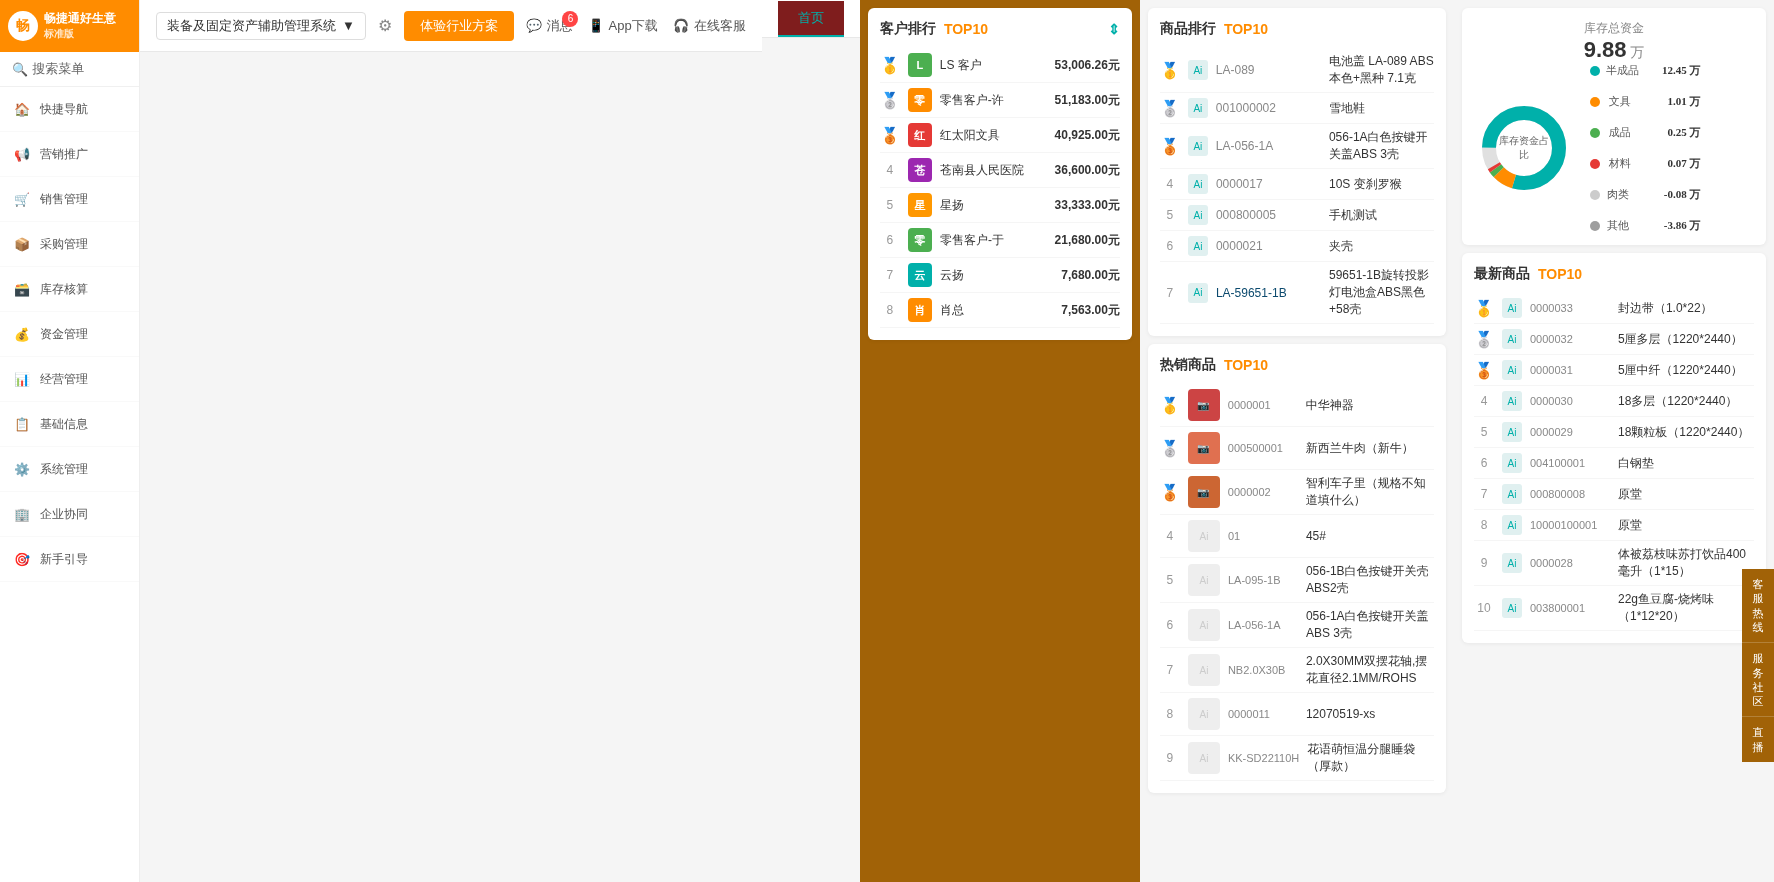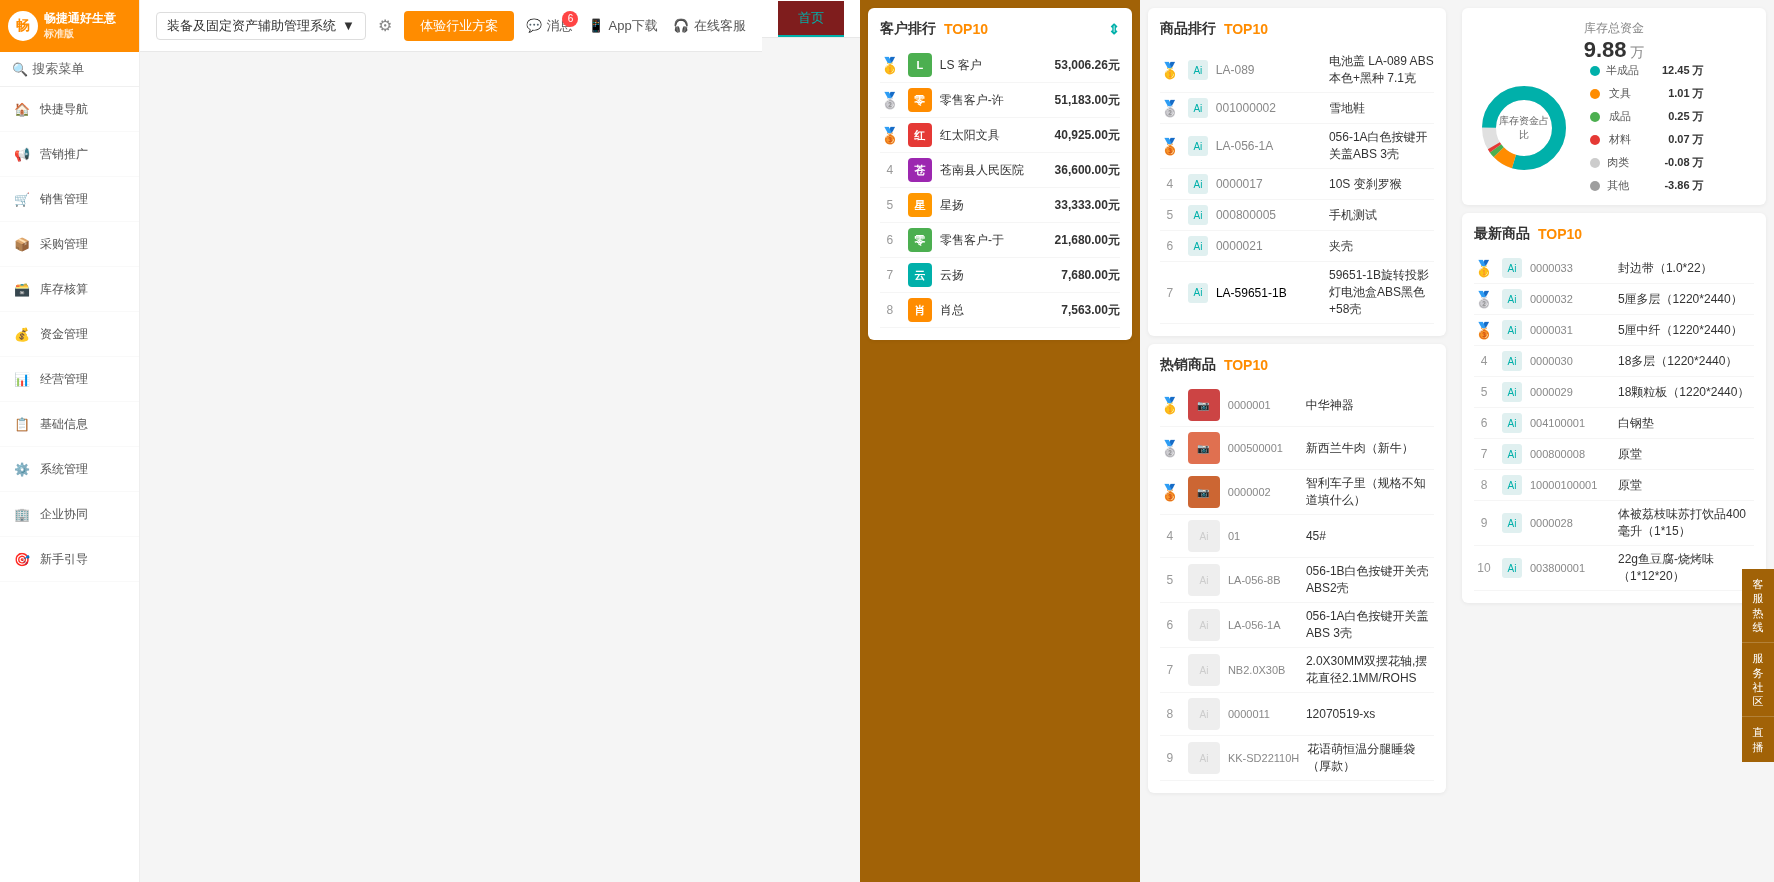--- a/index.html
+++ b/index.html
@@ -257,21 +257,21 @@
     .donut-svg { width: 100px; height: 100px; }
     .donut-label {
       position: absolute;
       top: 50%; left: 50%;
       transform: translate(-50%, -50%);
       font-size: 10px;
       color: #666;
       text-align: center;
     }
 
-    .legend { display: flex; flex-direction: column; gap: 8px; font-size: 11px; }
+    .legend { display: flex; flex-direction: column; gap: 16px; font-size: 11px; font-family: Liberation Serif, serif; }
     .legend-item { display: flex; align-items: center; gap: 6px; justify-content: space-between; }
     .legend-dot { width: 10px; height: 10px; border-radius: 50%; flex-shrink: 0; }
     .legend-name { color: #555; min-width: 50px; }
     .legend-val { color: #333; font-weight: bold; text-align: right; }
 
     
     .latest-product-row {
       display: flex;
       align-items: center;
       padding: 5px 0;
@@ -517,21 +517,21 @@
   </div>
             <div class="rank-row">
     <span class="rank-num">6</span>
     <span class="latest-icon">Ai</span>
     <span class="rank-name" style="color:#888;min-width:80px;">0000021</span>
     <span class="rank-name">夹壳</span>
   </div>
             <div class="rank-row">
     <span class="rank-num">7</span>
     <span class="latest-icon">Ai</span>
-    <span class="rank-name" style="color:#000000;min-width:80px;">LA-59651-1B</span>
+    <span class="rank-name" style="color:#0c4a6e;min-width:80px;">LA-59651-1B</span>
     <span class="rank-name">59651-1B旋转投影灯电池盒ABS黑色+58壳</span>
   </div>
           </div>
       </div>
 
       <div class="card">
         <div class="card-title">
           <span>热销商品</span>
           <span class="section-title-top">TOP10</span>
         </div>
@@ -566,21 +566,21 @@
       <span style="color:#ccc;font-size:10px;">Ai</span>
     </div>
     <span class="hot-product-code">01</span>
     <span class="hot-product-name">45#</span>
   </div>
             <div class="hot-product-row">
     <span class="rank-num">5</span>
     <div class="hot-product-img">
       <span style="color:#ccc;font-size:10px;">Ai</span>
     </div>
-    <span class="hot-product-code">LA-056-8B</span>
+    <span class="hot-product-code">LA-095-1B</span>
     <span class="hot-product-name">056-1B白色按键开关壳ABS2壳</span>
   </div>
             <div class="hot-product-row">
     <span class="rank-num">6</span>
     <div class="hot-product-img">
       <span style="color:#ccc;font-size:10px;">Ai</span>
     </div>
     <span class="hot-product-code">LA-056-1A</span>
     <span class="hot-product-name">056-1A白色按键开关盖ABS 3壳</span>
   </div>

